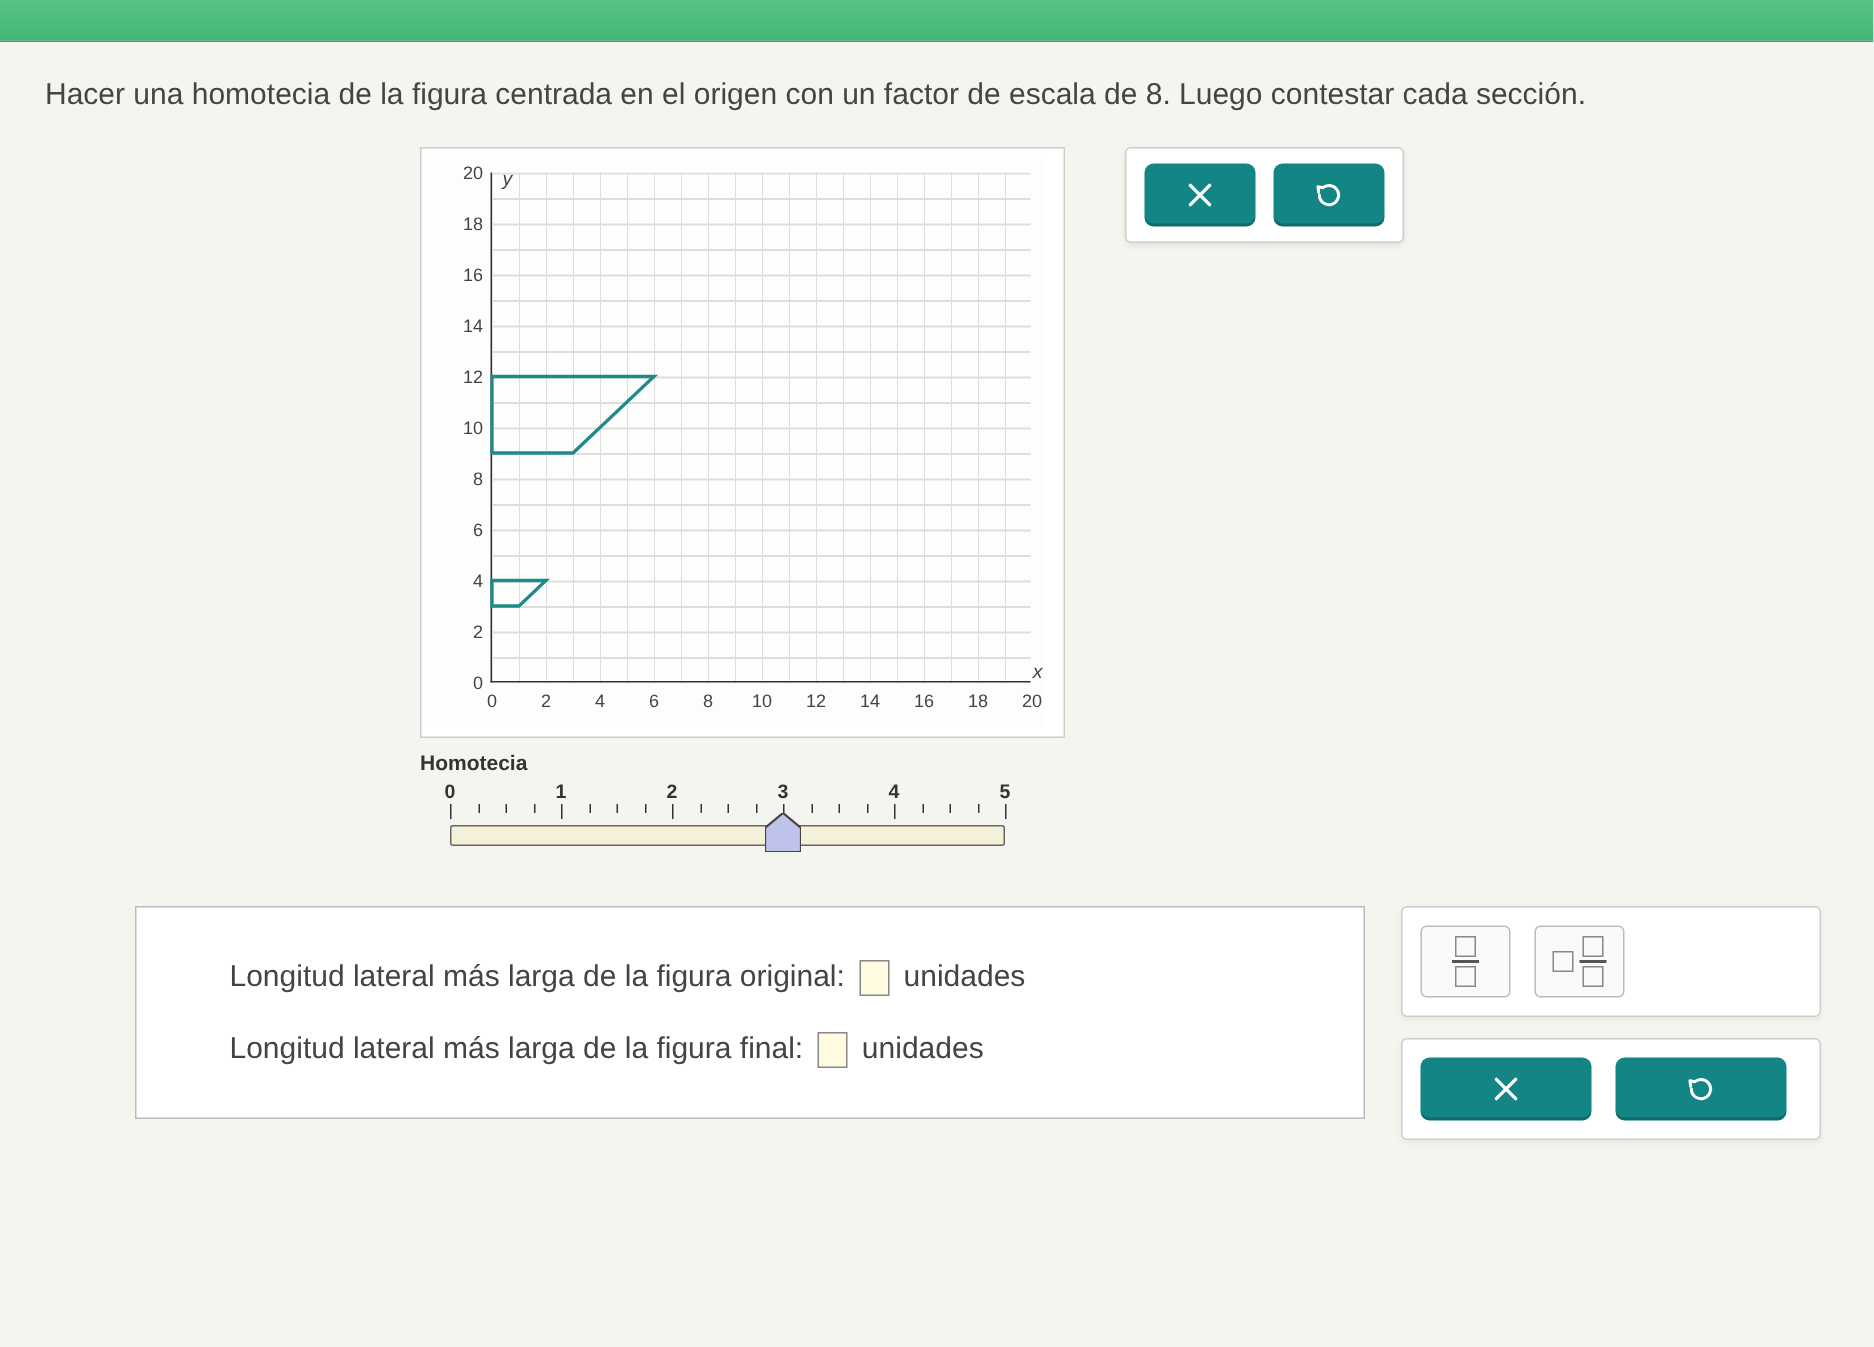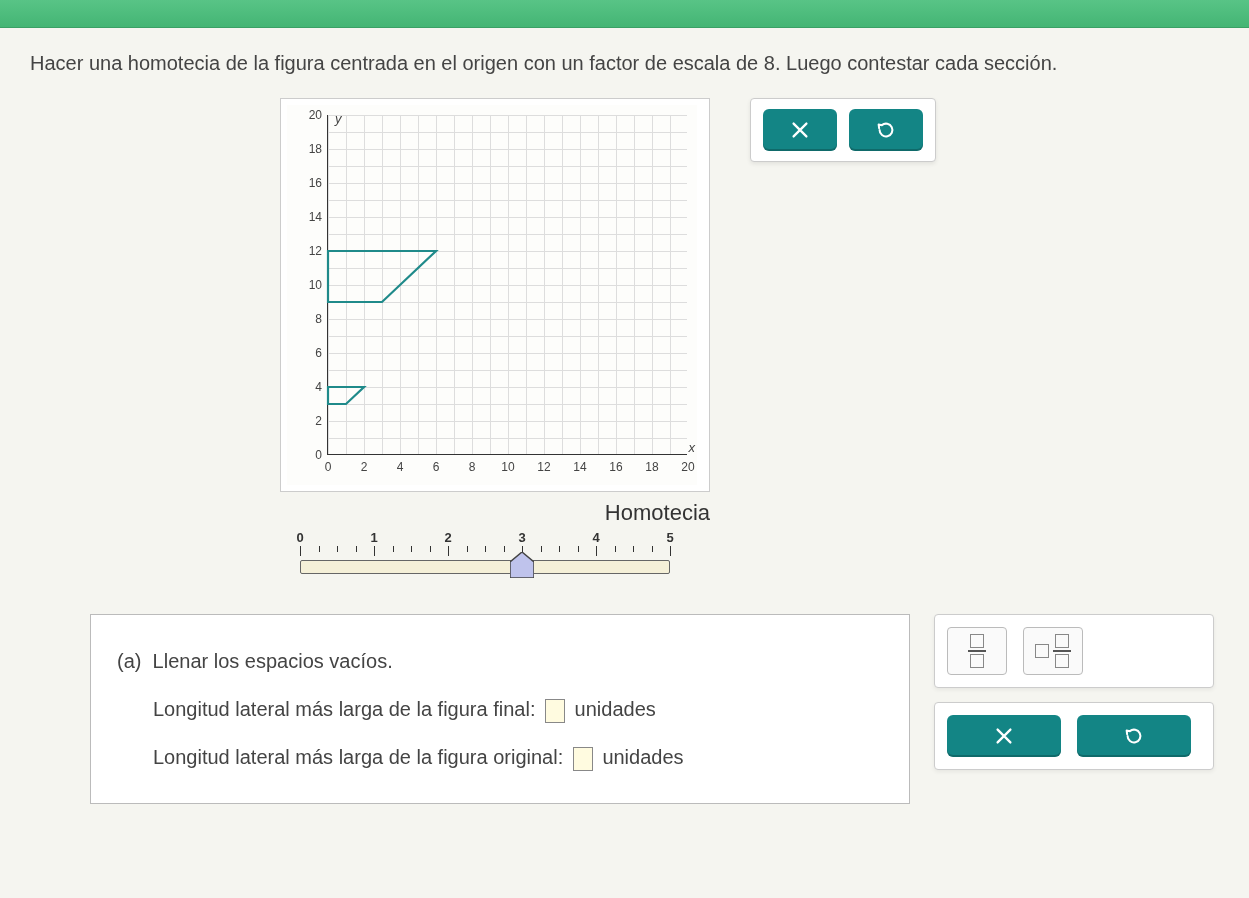--- a/index.html
+++ b/index.html
@@ -70,24 +70,25 @@
   }
   .axis-y-lab { position: absolute; left: 48px; top: 6px; font-size: 13px; font-style: italic; color:#444;}
   .axis-x-lab { position: absolute; right: 2px; bottom: 30px; font-size: 13px; font-style: italic; color:#444;}
   .shape {
     position: absolute;
     fill: none;
     stroke: #1f8a8a;
     stroke-width: 2.2;
   }
   .slider-title {
-    text-align: right;
-    font-size: 22px;
+    text-align: left;
+    font-size: 14px;
     color: #333;
     margin-top: 8px;
+    font-weight: bold;
   }
   .slider-wrap {
     width: 410px;
     height: 50px;
     position: relative;
     margin-top: 4px;
   }
   .slider-scale {
     position: absolute;
     left: 20px; right: 20px; top: 0;
@@ -310,31 +311,27 @@
     <div class="ctrl-btn">
       <svg viewBox="0 0 24 24">
           <path d="M5 12 a7 7 0 1 0 2.5 -5.3 M7.5 6.7 L4 6 L4.5 10" stroke-width="2.2" stroke-linecap="round" stroke-linejoin="round"></path>
         </svg>
     </div>
   </div>
 </div>
 
 <div class="bottom-row">
   <div class="answer-card">
-    <div>
-      <span>(a)</span>&nbsp;
-      <span>Llenar los espacios vacíos.</span>
+    <div class="sub">
+      <span>Longitud lateral más larga de la figura original:</span>
+      <span class="blank-box"></span>
+      <span>unidades</span>
     </div>
     <div class="sub">
       <span>Longitud lateral más larga de la figura final:</span>
-      <span class="blank-box"></span>
-      <span>unidades</span>
-    </div>
-    <div class="sub">
-      <span>Longitud lateral más larga de la figura original:</span>
       <span class="blank-box"></span>
       <span>unidades</span>
     </div>
   </div>
 
   <div class="tool-panel">
     <div class="tool-row">
       <div class="frac-btn">
         <span class="frac">
           <span class="n"></span>

